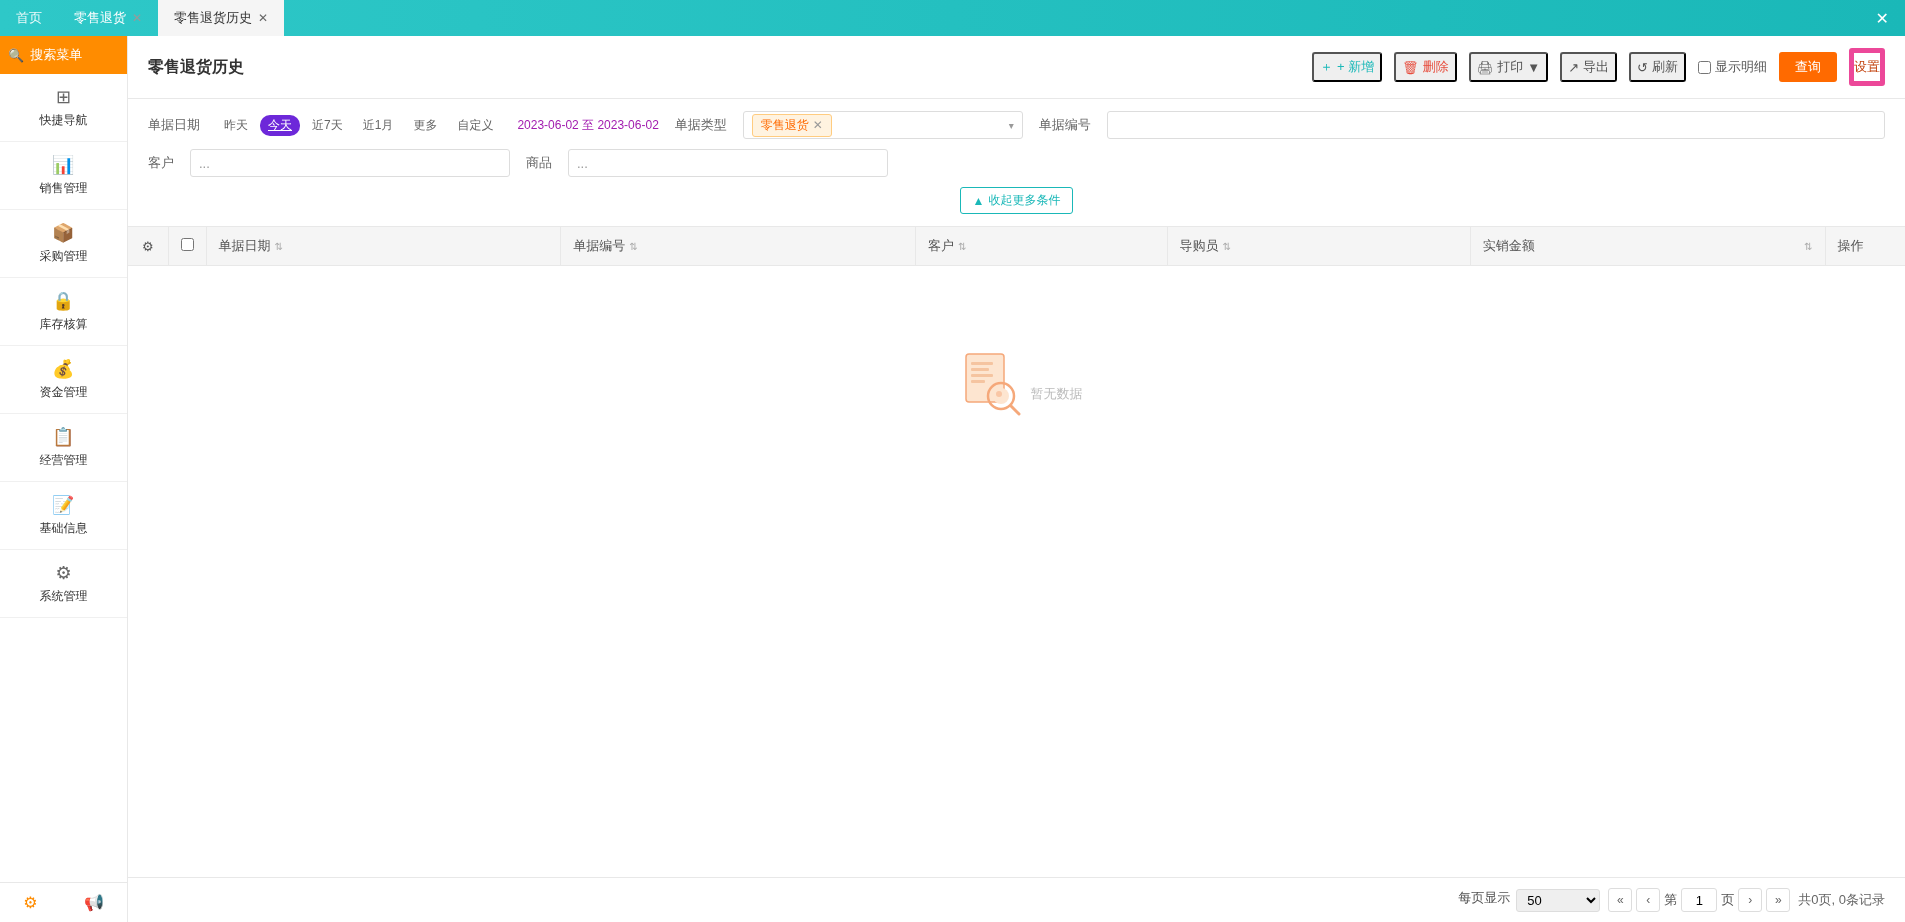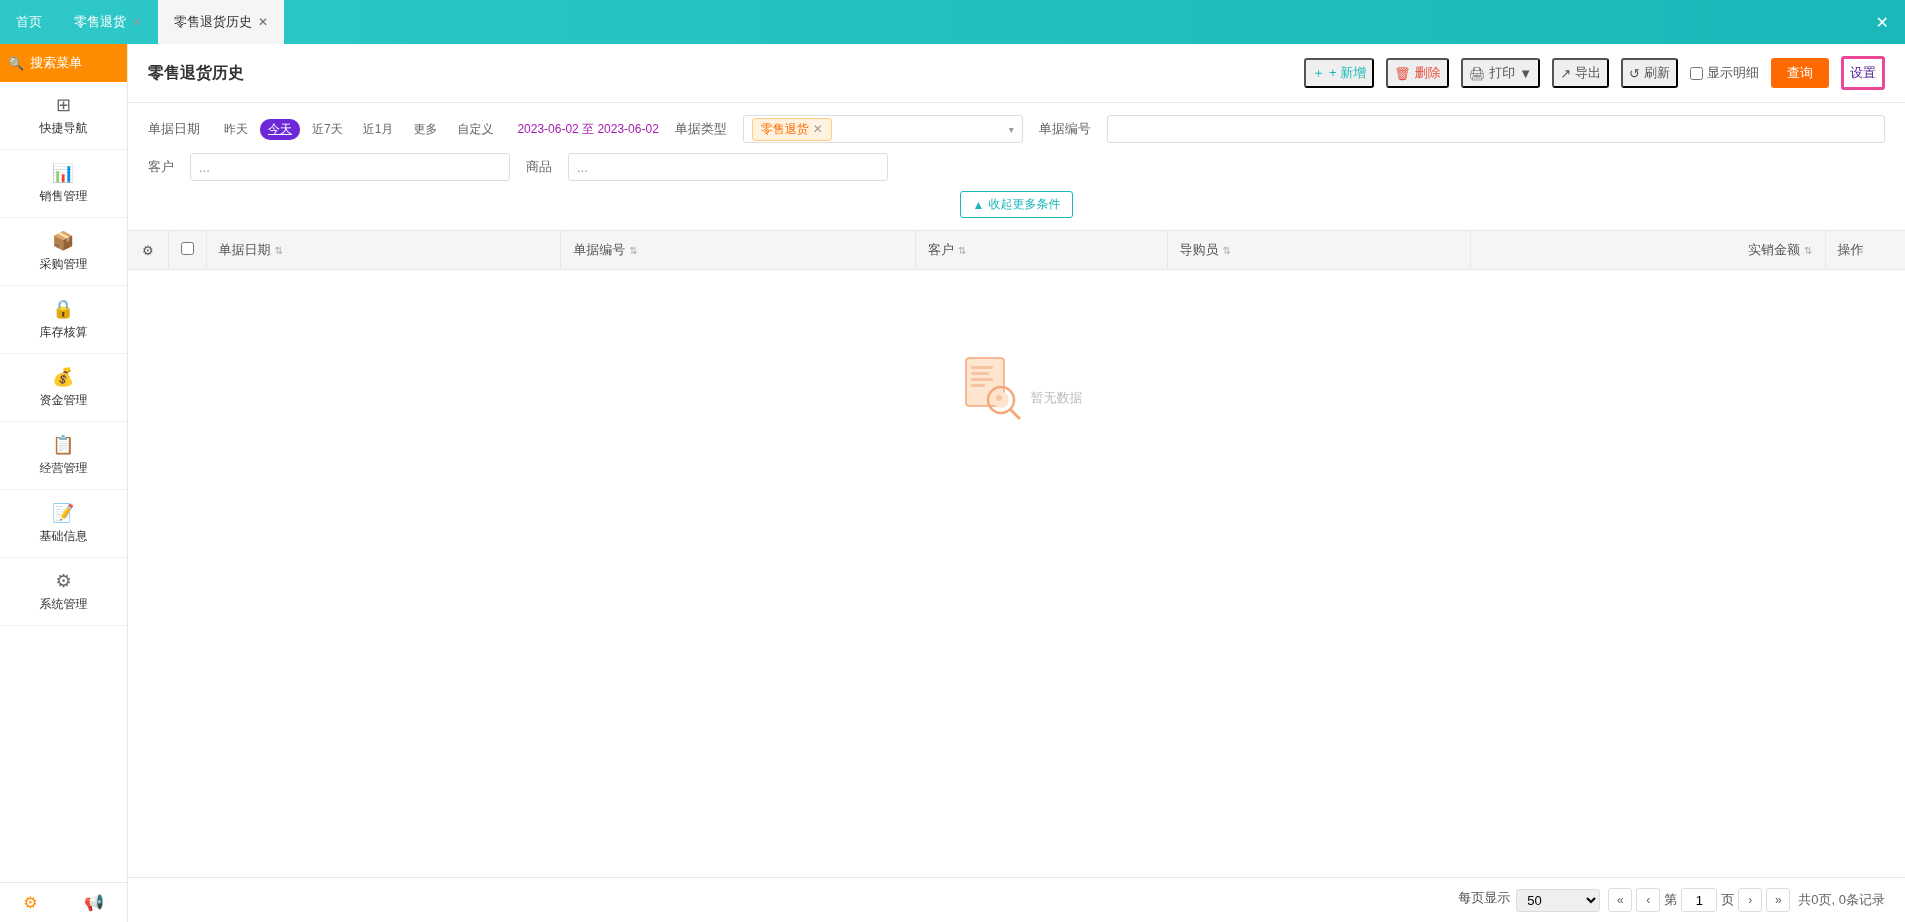--- a/index.html
+++ b/index.html
@@ -1,20 +1,20 @@
 <!DOCTYPE html>
 <html><head>
   <meta charset="utf-8">
   <style>
     * { box-sizing: border-box; margin: 0; padding: 0; font-family: "Microsoft YaHei", "PingFang SC", Arial, sans-serif; }
     body { width: 1905px; height: 922px; overflow: hidden; display: flex; flex-direction: column; background: #f5f5f5; }
 
     
     .top-bar {
-      height: 44px;
+      height: 36px;
       background: linear-gradient(90deg, #2ec8c8 0%, #1ab8b8 100%);
       display: flex;
       align-items: center;
       padding: 0 0 0 0;
       flex-shrink: 0;
     }
     .top-bar-tabs {
       display: flex;
       align-items: stretch;
       height: 100%;
@@ -157,23 +157,23 @@
       background: #ff6a00;
       color: #fff;
       border: none;
       padding: 6px 16px;
       border-radius: 3px;
       cursor: pointer;
       font-size: 13px;
     }
     .set-btn {
       background: #fff;
-      color: #4c1d95;
-      border: 3px solid #ec4899;
-      padding: 5px 6px;
+      color: #c2410c;
+      border: 5px solid #ec4899;
+      padding: 5px 0;
       border-radius: 3px;
       cursor: pointer;
       font-size: 13px;
     }
     .checkbox-label {
       display: flex;
       align-items: center;
       gap: 4px;
       font-size: 13px;
       color: #555;
@@ -571,21 +571,21 @@
                 <span class="sort-icon">⇅</span>
               </div>
             </th>
             <th>
               <div class="th-sort">
                 <span>导购员</span>
                 <span class="sort-icon">⇅</span>
               </div>
             </th>
             <th style="text-align:right;">
-              <div class="th-sort" style="justify-content:flex-end;">
+              <div class="th-sort" style="justify-content:space-between;">
                 <span>实销金额</span>
                 <span class="sort-icon">⇅</span>
               </div>
             </th>
             <th style="width:80px;">
               <span>操作</span>
             </th>
           </tr>
         </thead>
         <tbody>

